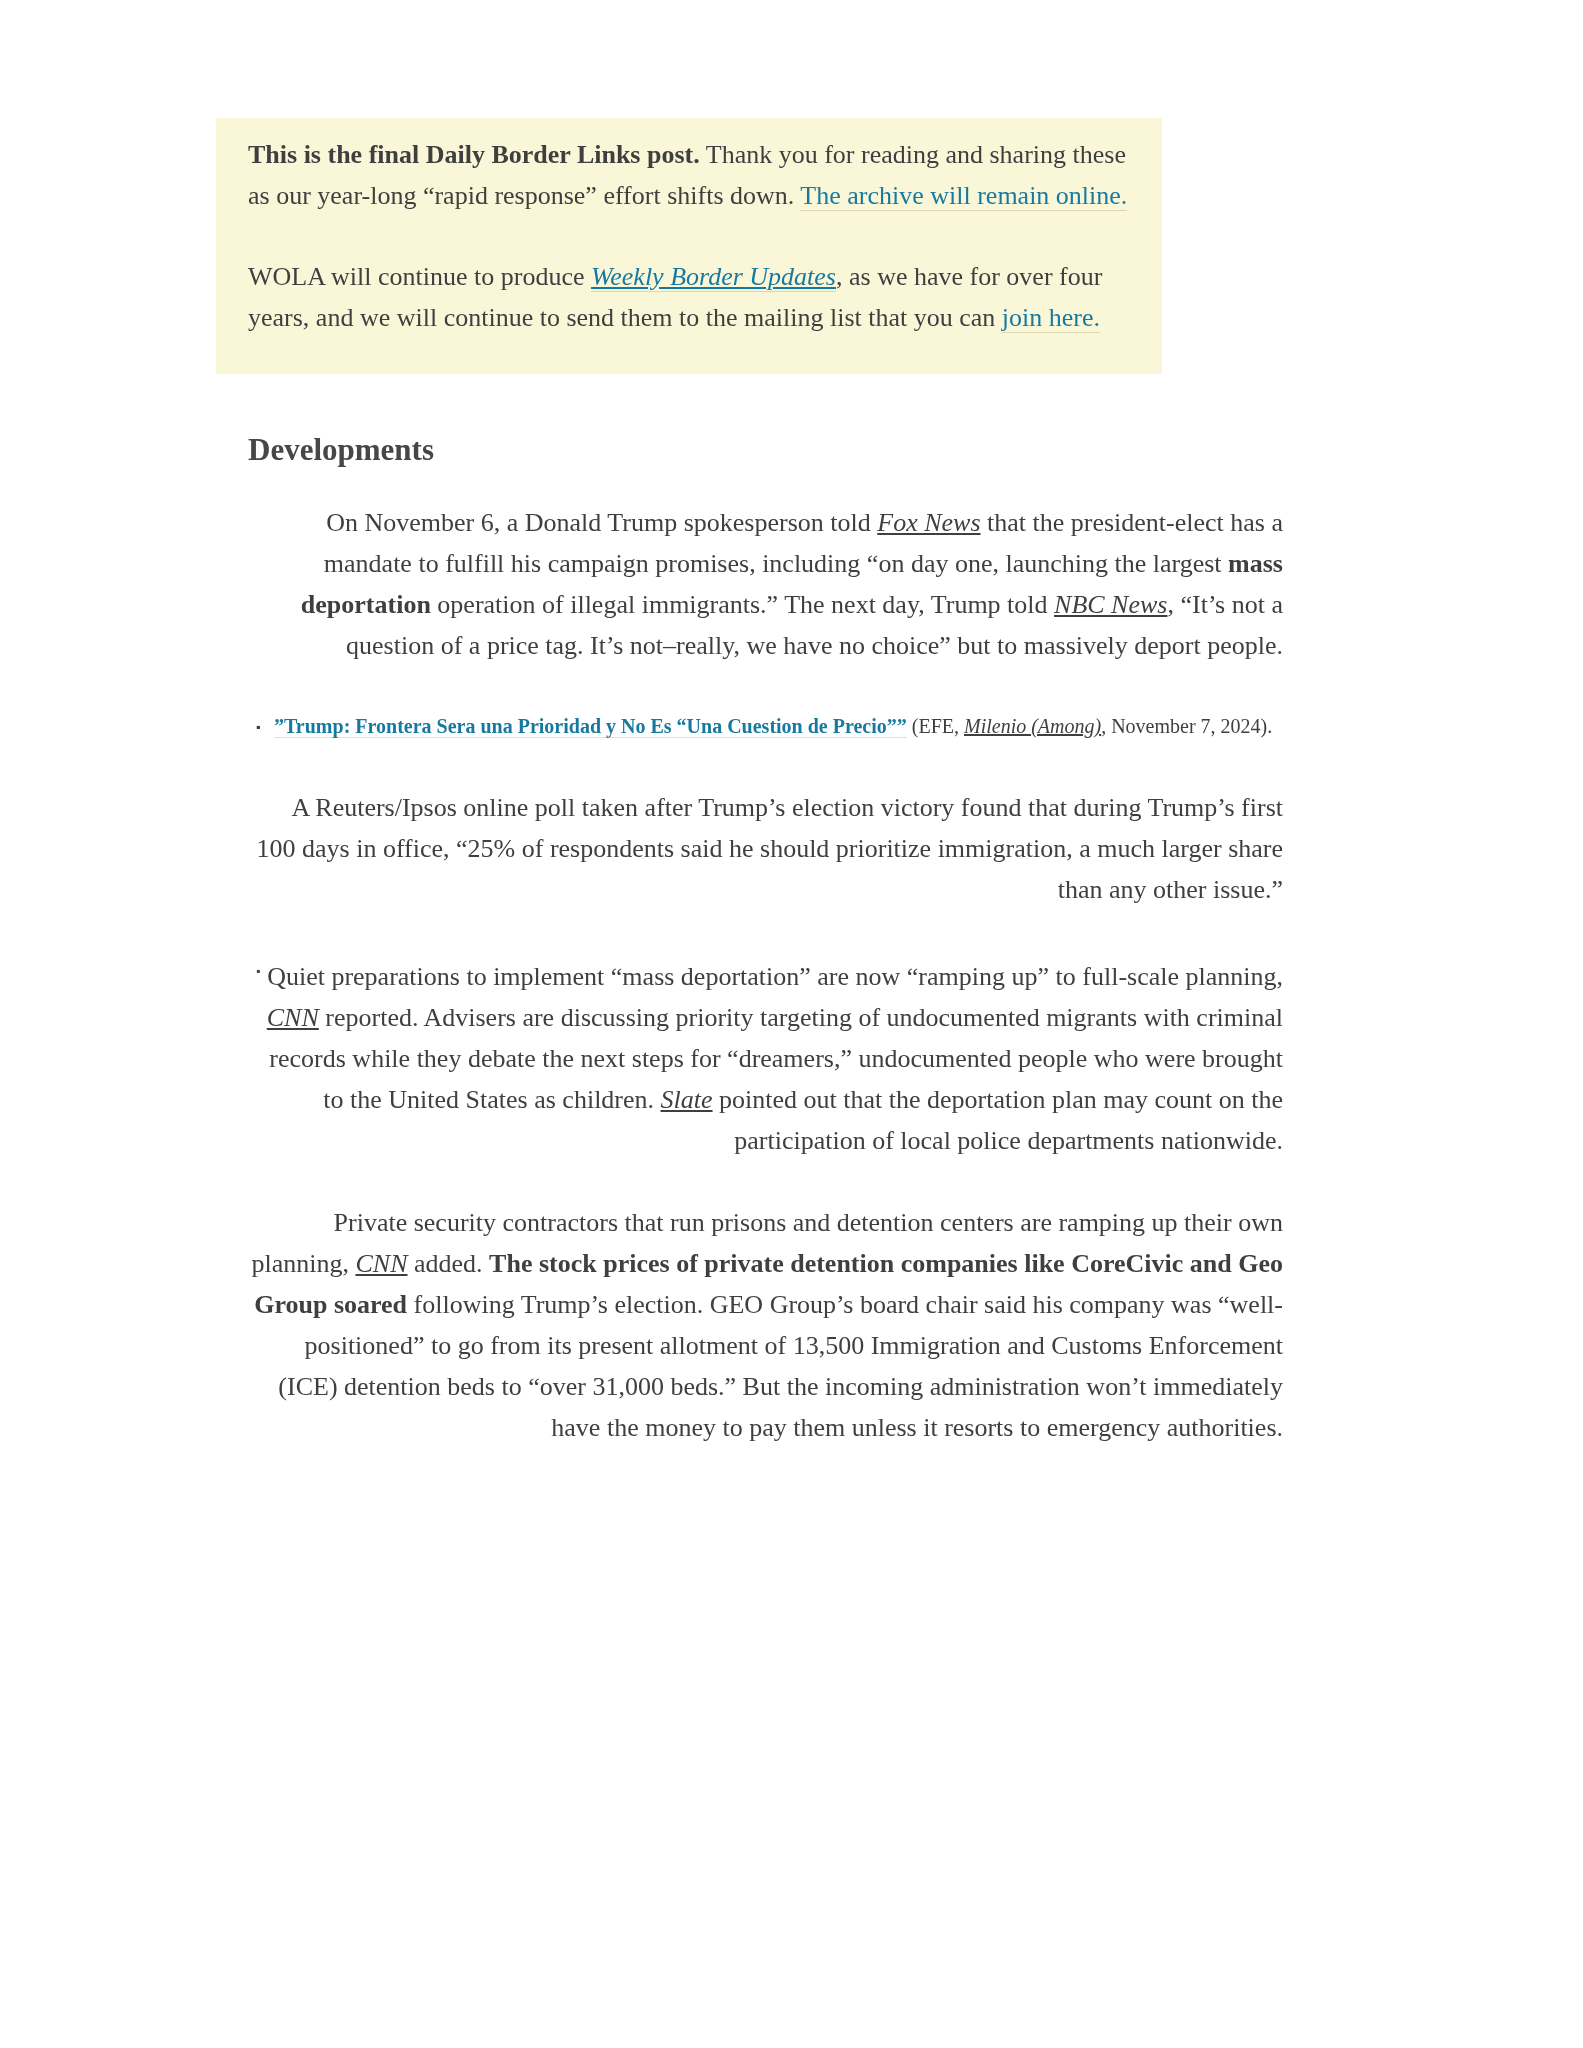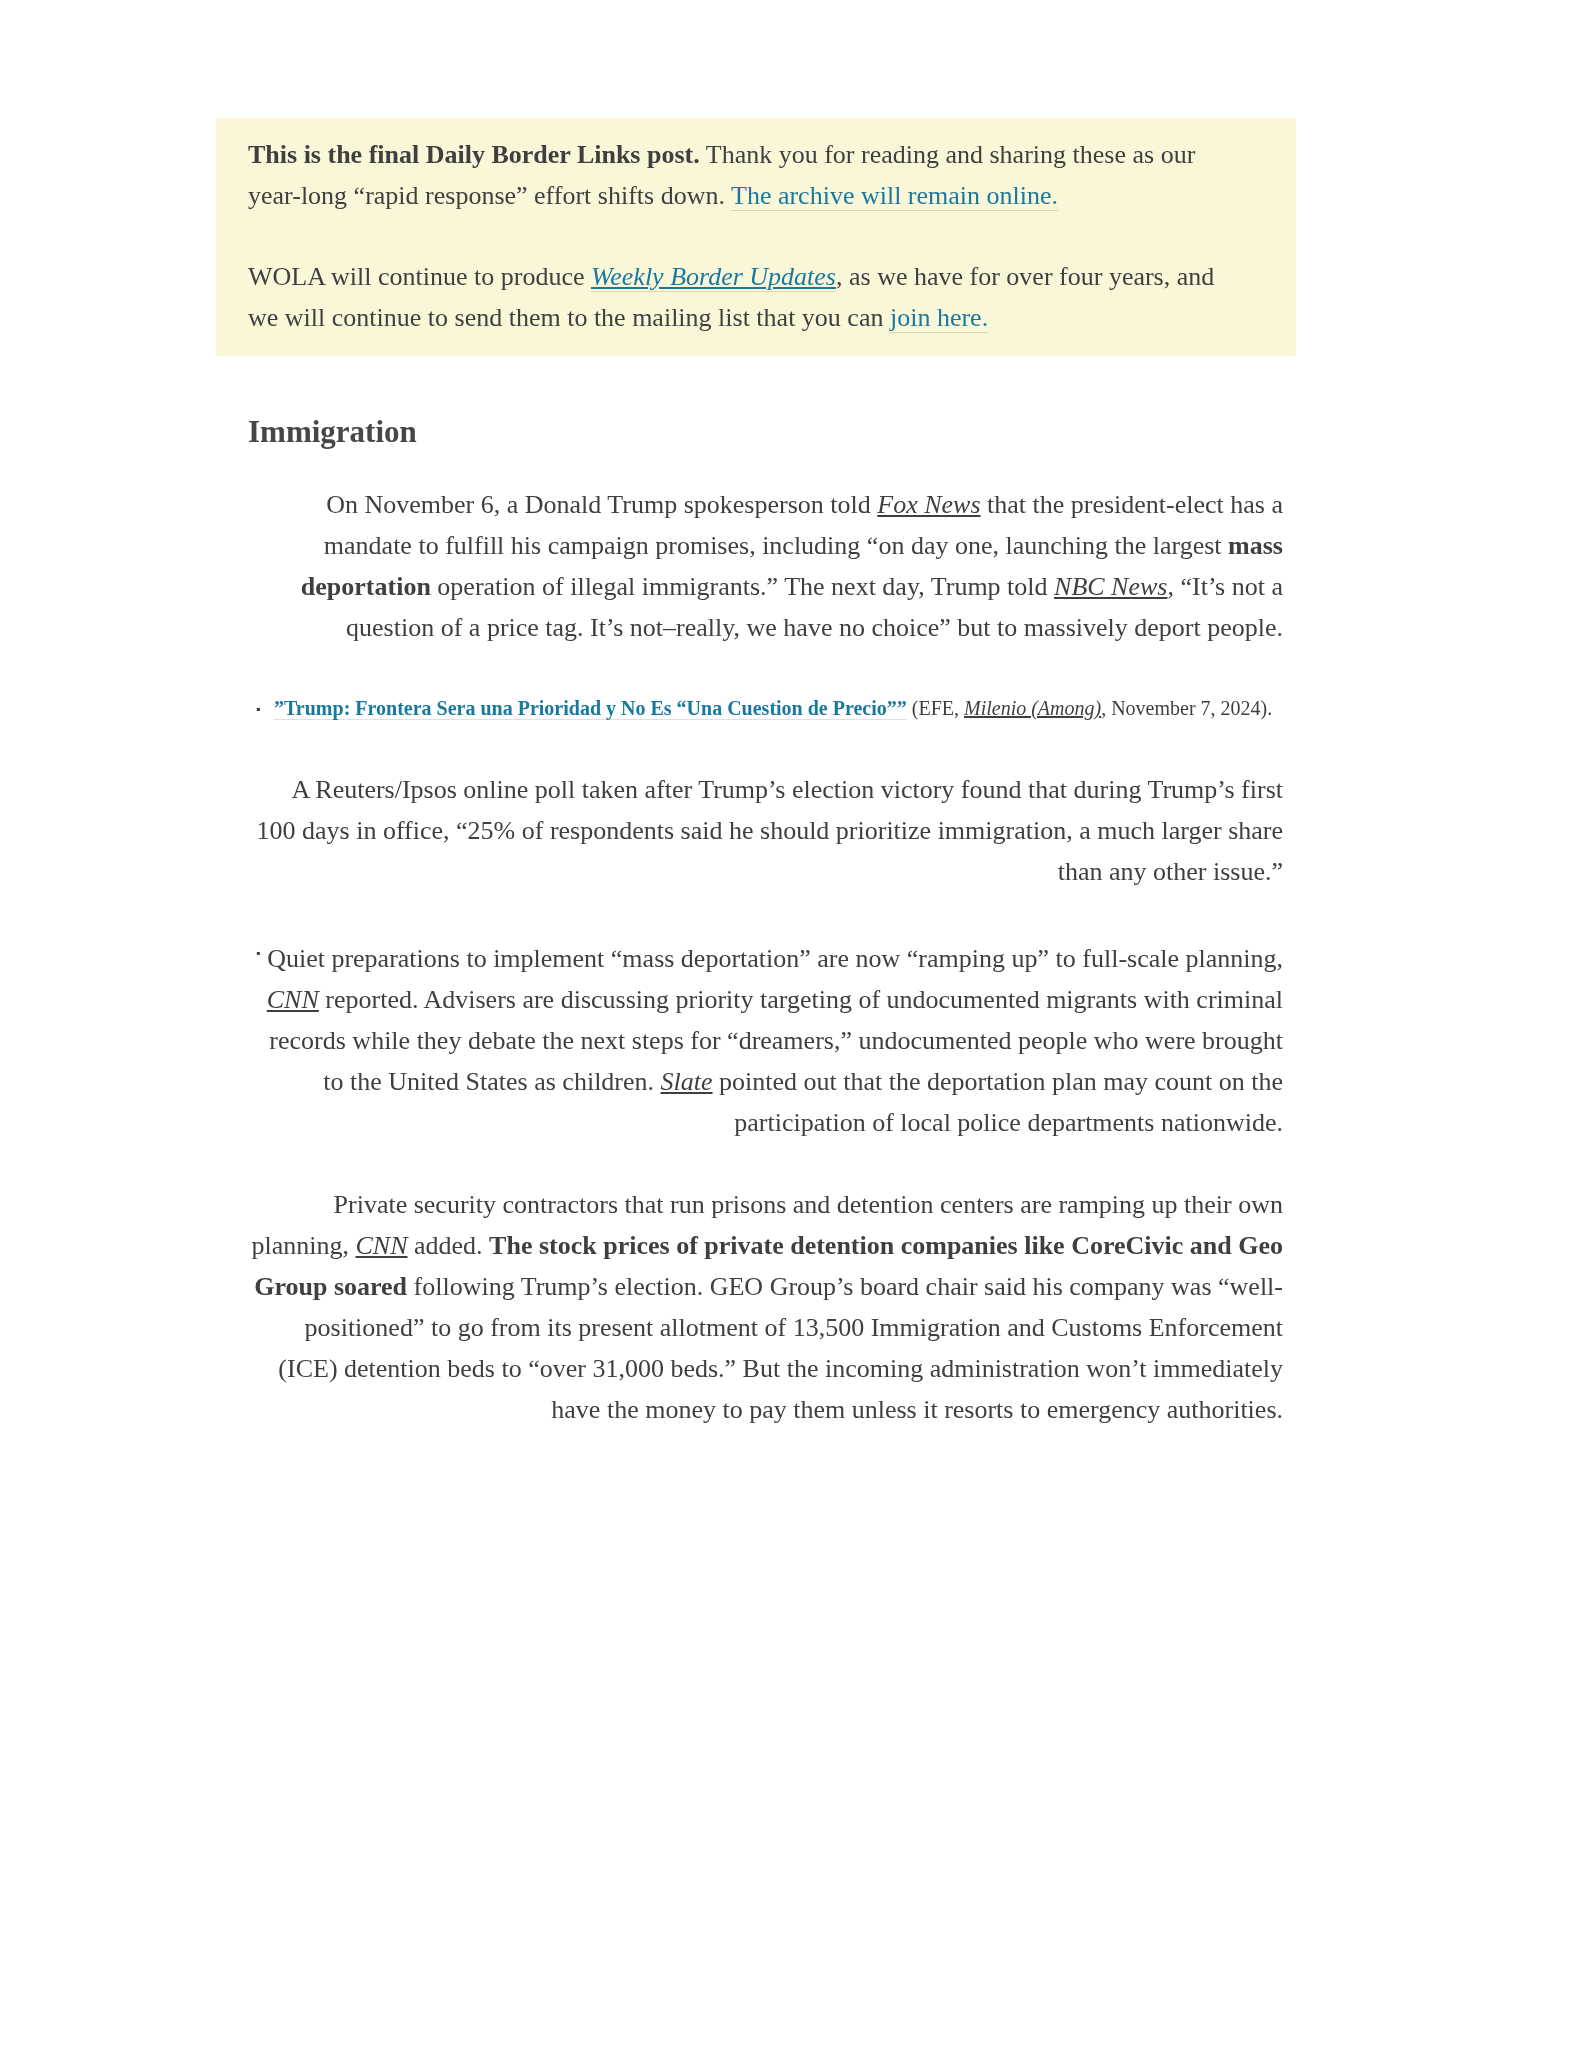--- a/index.html
+++ b/index.html
@@ -25,23 +25,23 @@
     line-height: 1.1;
     font-weight: 700;
     color: var(--heading-color, #474747);
     margin: 0 0 42px 0;
     white-space: nowrap;
     letter-spacing: -0.5px;
   }
   .notice {
     background: var(--highlight-bg, #faf7d9);
     margin-left: -32px;
-    width: 1080px;
+    width: 946px;
     box-sizing: border-box;
-    padding: 16px 18px 18px 32px;
+    padding: 16px 18px 36px 32px;
   }
   .notice p {
     font-size: 26px;
     line-height: 41px;
     margin: 0 0 40px 0;
     max-width: 1000px;
   }
   .notice p:last-child { margin-bottom: 0; }
   h2.section-heading {
     font-size: 31px;
@@ -89,21 +89,21 @@
 <body>
 
 <div class="page">
 
 
   <div class="notice">
     <p><span class="b">This is the final Daily Border Links post.</span><span> Thank you for reading and sharing these as our year-long “rapid response” effort shifts down. </span><a href="#" class="lnk">The archive will remain online.</a></p>
     <p><span>WOLA will continue to produce </span><a href="#" class="lnk i">Weekly Border Updates</a><span>, as we have for over four years, and we will continue to send them to the mailing list that you can </span><a href="#" class="lnk">join here.</a></p>
   </div>
 
-  <h2 class="section-heading">Immigration</h2>
+  <h2 class="section-heading">Developments</h2>
 
   <p class="body-par"><span>On November 6, a Donald Trump spokesperson told </span><span class="i">Fox News</span><span> that the president-elect has a mandate to fulfill his campaign promises, including “on day one, launching the largest </span><span class="b">mass deportation</span><span> operation of illegal immigrants.” The next day, Trump told </span><span class="i">NBC News</span><span>, “It’s not a question of a price tag. It’s not–really, we have no choice” but to massively deport people.</span></p>
 
   <ul class="cites">
     <li class="cite">
       <span class="marker">▪</span>
     </li>
     <li class="cite">
       <span class="marker">▪</span>
       <span class="cite-text"><a href="#" class="lnk b">”Trump: Frontera Sera una Prioridad y No Es “Una Cuestion de Precio””</a><span> (EFE, </span><span class="i">Milenio (Among)</span><span>, November 7, 2024).</span></span>

